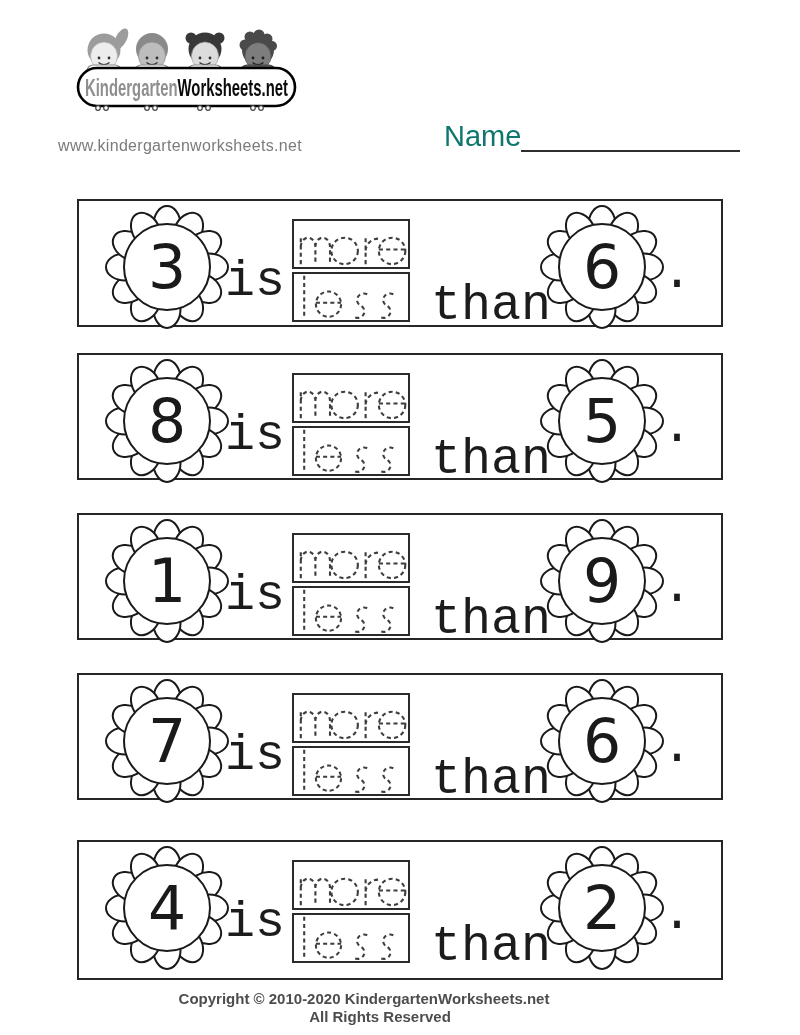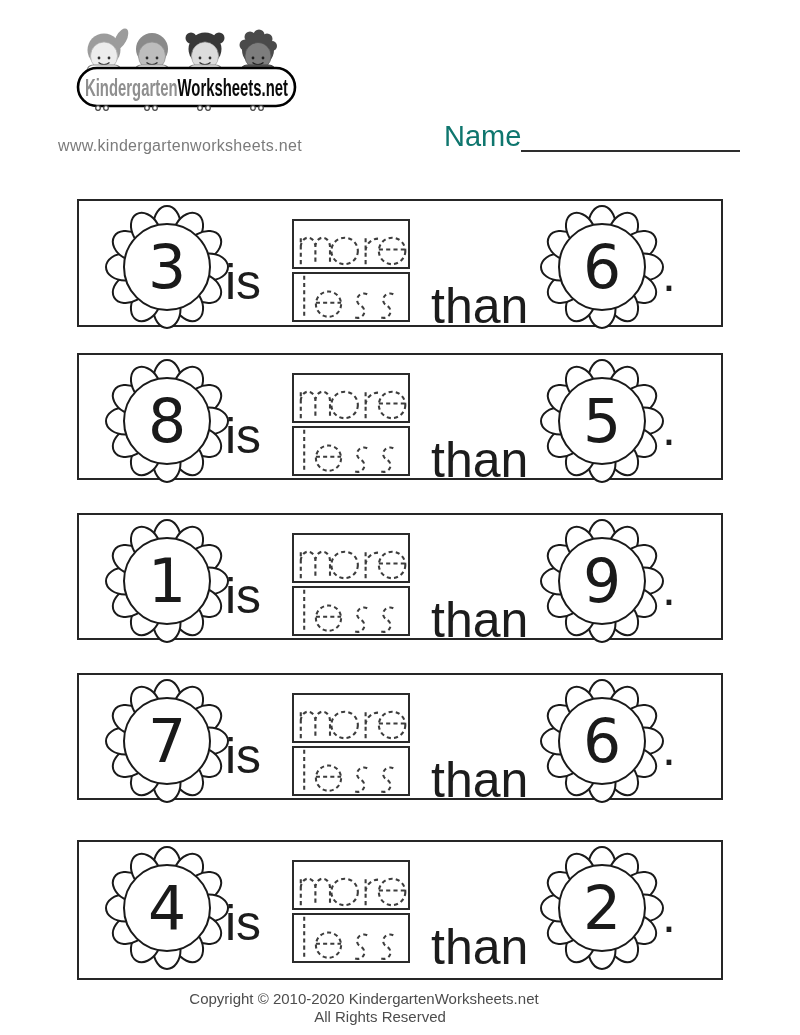--- a/index.html
+++ b/index.html
@@ -15,30 +15,30 @@
   .subtitle { position:absolute; left:338px; top:74px; font-size:23px; font-weight:bold; color:#141414; }
   .name-label { position:absolute; left:444px; top:120px; font-size:29px; color:#0f766e; }
   .name-line { position:absolute; left:521px; top:150px; width:219px; height:2px; background:#2e2e2e; }
   .instructions { position:absolute; left:56px; top:164px; width:690px; font-size:16.5px;
     letter-spacing:0.2px; color:#000; white-space:nowrap; }
   
   .row { position:absolute; left:77px; width:642px; height:124px; border:2px solid #262626; background:#fff; }
   .flower { position:absolute; top:4px; width:124px; height:124px; }
   .flower.fl { left:26px; } .flower.fr { left:461px; }
   .word { position:absolute; top:56px; font-size:50px; line-height:50px;
-    font-family:Liberation Sans, sans-serif; color:#1c1c1c; white-space:nowrap; }
+    font-family:Liberation Mono, monospace; color:#1c1c1c; white-space:nowrap; }
   .word.is { left:146px; } .word.than { left:352px;margin-top:24px; } .word.period { left:583px; top:48px; }
   .tracebox { position:absolute; left:213px; top:18px; width:118px; }
   .tb { position:relative; width:118px; height:50px; border:2px solid #2b2b2b; background:#fff; box-sizing:border-box; }
   .tb + .tb { margin-top:3px; }
   .tb svg { position:absolute; left:1px; }
   .tb svg.more { bottom:1px; } .tb svg.less { top:0px; }
   .trace-path { fill:none; stroke:#3d3d3d; stroke-width:2.3; stroke-dasharray:4.5 3.5; }
   
-  .footer { position:absolute; left:0; width:728px; text-align:center; font-size:15px; color:#4d4d4d; }
+  .footer { position:absolute; left:0; width:728px; text-align:center; font-size:15px; color:#4d4d4d;font-weight:bold; }
   #footer1 { top:990px; } #footer2 { top:1008px;padding-left:16px; }
   .petals { fill:#fff; stroke:#1a1a1a; stroke-width:2; }
 </style>
 </head>
 <body>
 
 <svg width="0" height="0" style="position:absolute">
   <defs>
     <g id="flower-shape" class="petals">
       <ellipse transform="rotate(0 62 62)" cx="62" cy="20" rx="13.5" ry="19"></ellipse>

